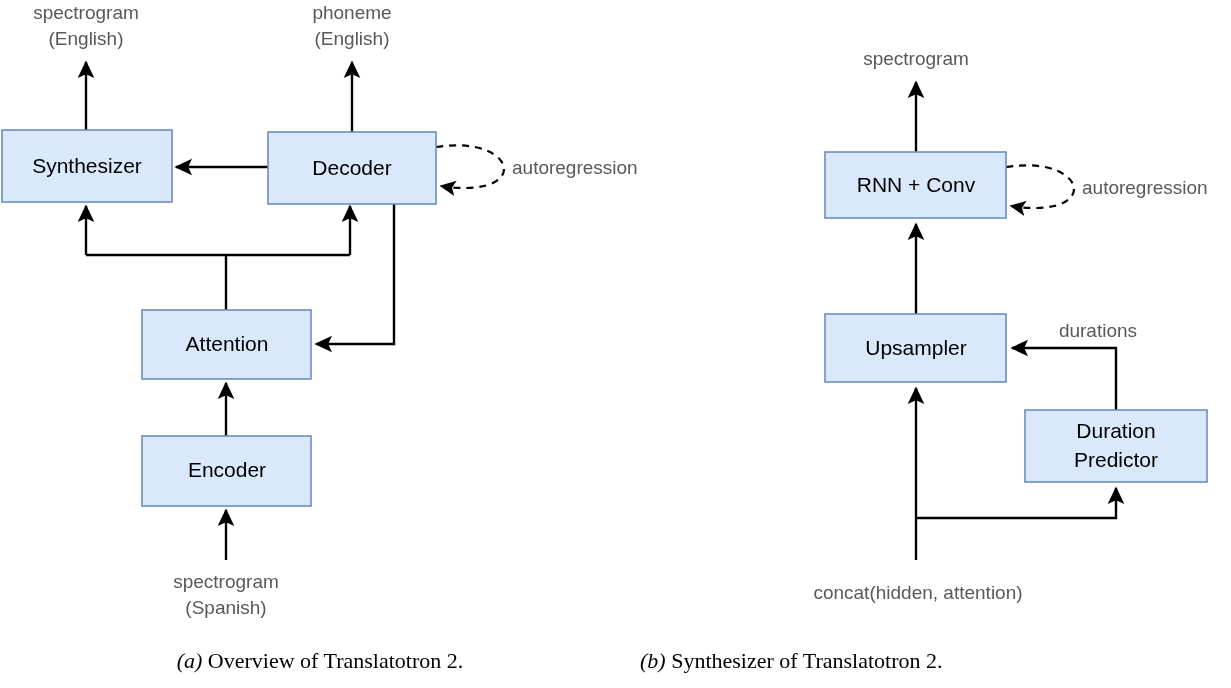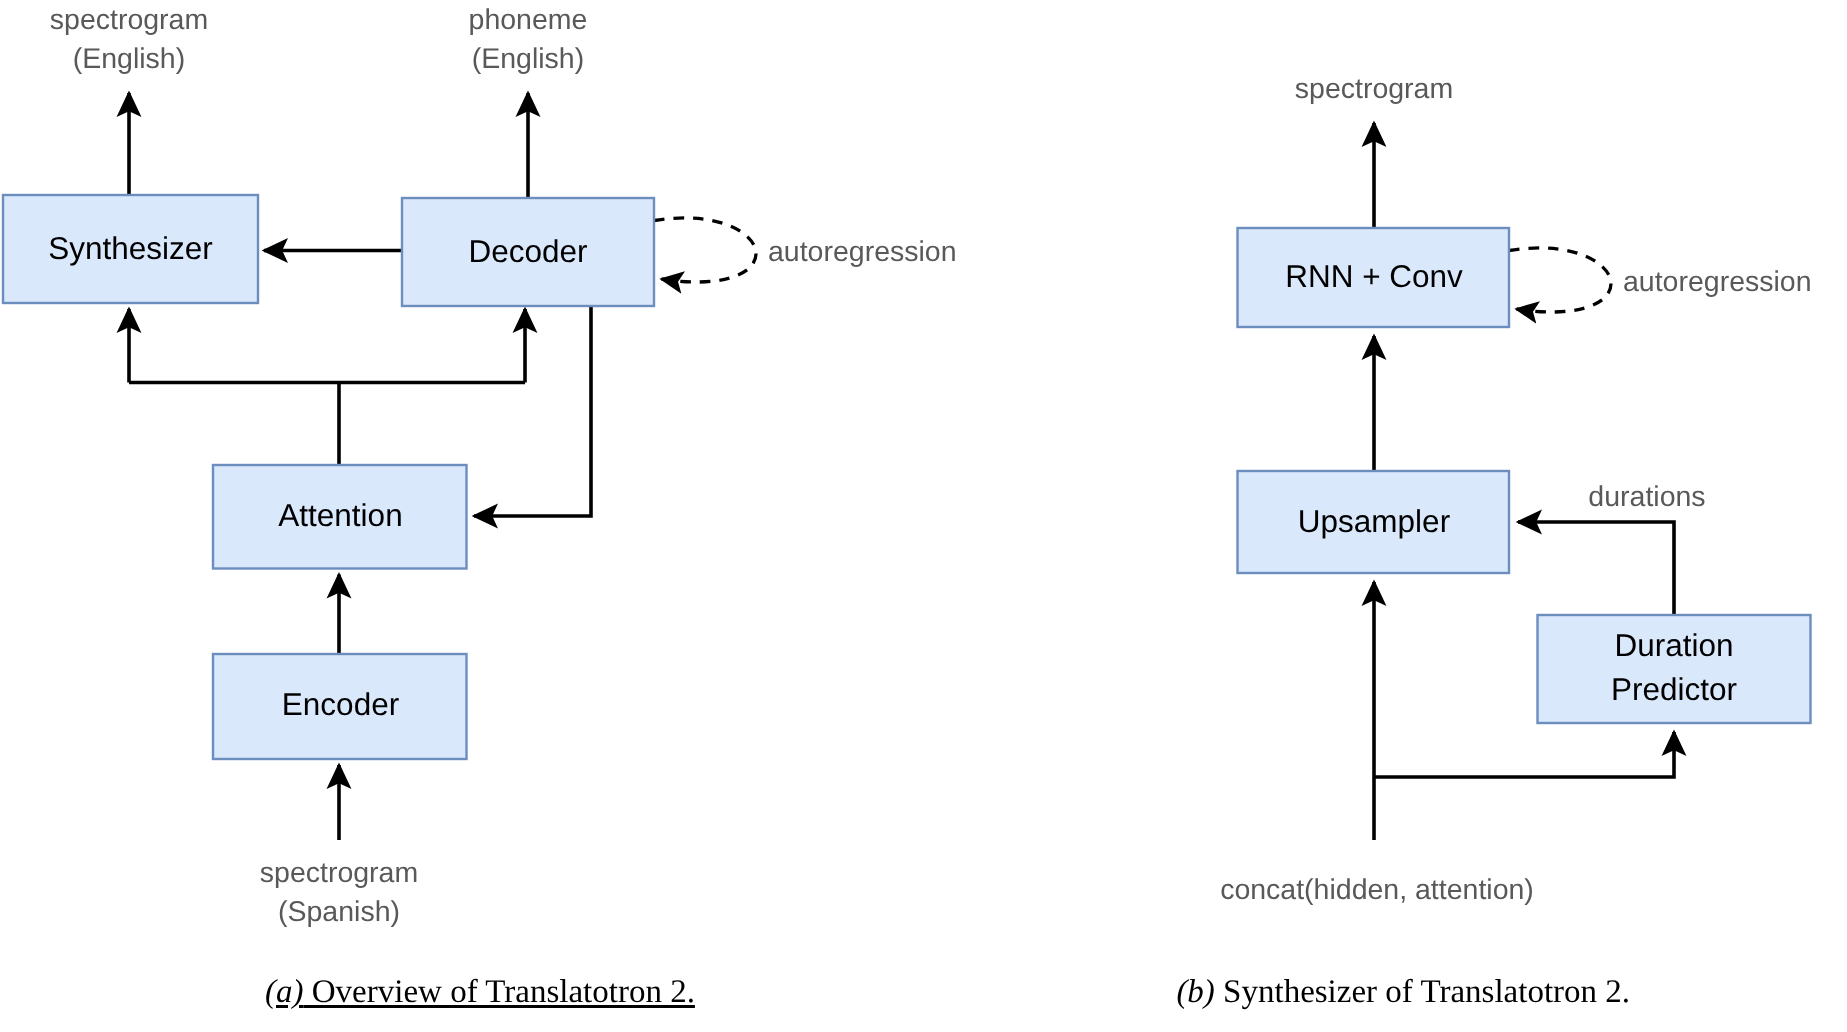--- a/index.html
+++ b/index.html
@@ -52,27 +52,26 @@
     white-space: nowrap;
   }
   .caption .tag {
     font-style: italic;
   }
   #caption-a {
     left: 0;
     top: 648px;
     width: 640px;
     text-align: center;
-    text-decoration: underline;
   }
   #caption-b {
     left: 640px;
     top: 648px;
     width: 591px;
-    text-align: center;
+    text-align: left;
   }
 </style>
 </head>
 <body>
 
 <div id="page">
 
   <svg class="figure-svg" viewBox="0 0 1231 688">
     <defs>
       <marker id="arrow" viewBox="0 0 12 12" refX="10" refY="6" markerWidth="8" markerHeight="8" orient="auto-start-reverse">

